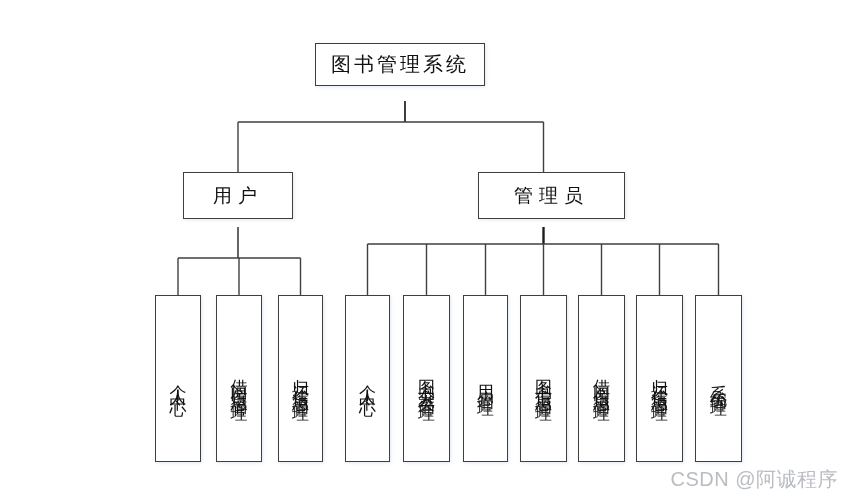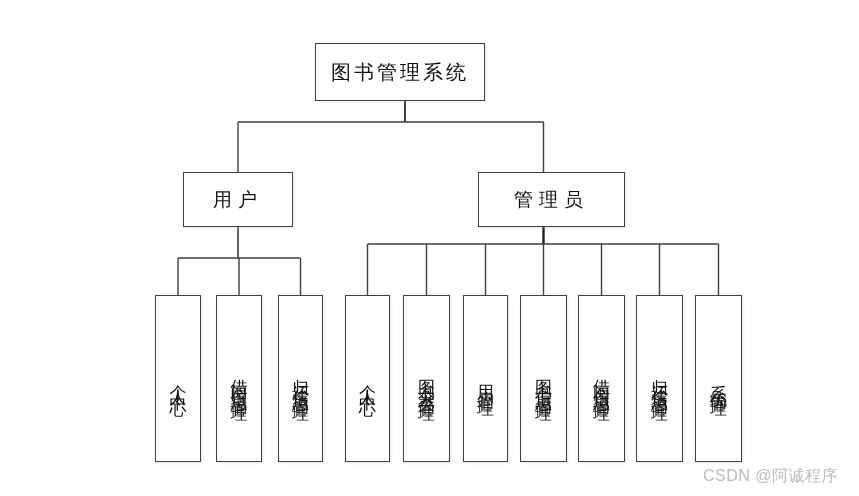--- a/index.html
+++ b/index.html
@@ -21,22 +21,22 @@
   .node {
     position: absolute;
     box-sizing: border-box;
     background: #ffffff;
     border: 1.4px solid #3f3f3f;
     display: flex;
     align-items: center;
     justify-content: center;
     box-shadow: 1px 1px 3px rgba(170,190,220,0.35);
   }
-  .node-root   { left: 315px; top: 43px;  width: 170px; height: 58px; font-size: 20px; letter-spacing: 3px; }
-  .node-branch { top: 172px; height: 55px; font-size: 19px; letter-spacing: 6px; }
+  .node-root   { left: 315px; top: 43px;  width: 170px; height: 43px; font-size: 20px; letter-spacing: 3px; }
+  .node-branch { top: 172px; height: 47px; font-size: 19px; letter-spacing: 6px; }
   .node-user   { left: 183px; width: 110px; }
   .node-admin  { left: 478px; width: 147px; }
   .leaf {
     top: 295px;
     height: 167px;
     font-size: 17px;
   }
   .leaf .vtext {
     writing-mode: vertical-rl;
     text-orientation: upright;
@@ -52,21 +52,21 @@
   .r3 { left: 463px; width: 45px; }
   .r4 { left: 520px; width: 47px; }
   .r5 { left: 578px; width: 47px; }
   .r6 { left: 636px; width: 47px; }
   .r7 { left: 695px; width: 47px; }
   .watermark {
     position: absolute;
     top: 466px;
     right: 21px;
     font-family: "Liberation Sans", "DejaVu Sans", sans-serif;
-    font-size: 16px;
+    font-size: 20px;
     color: #b9bcc1;
     letter-spacing: 0.5px;
   }
   .label-center { text-align: center; }
 </style>
 </head>
 <body>
 
 <div class="canvas">
 

